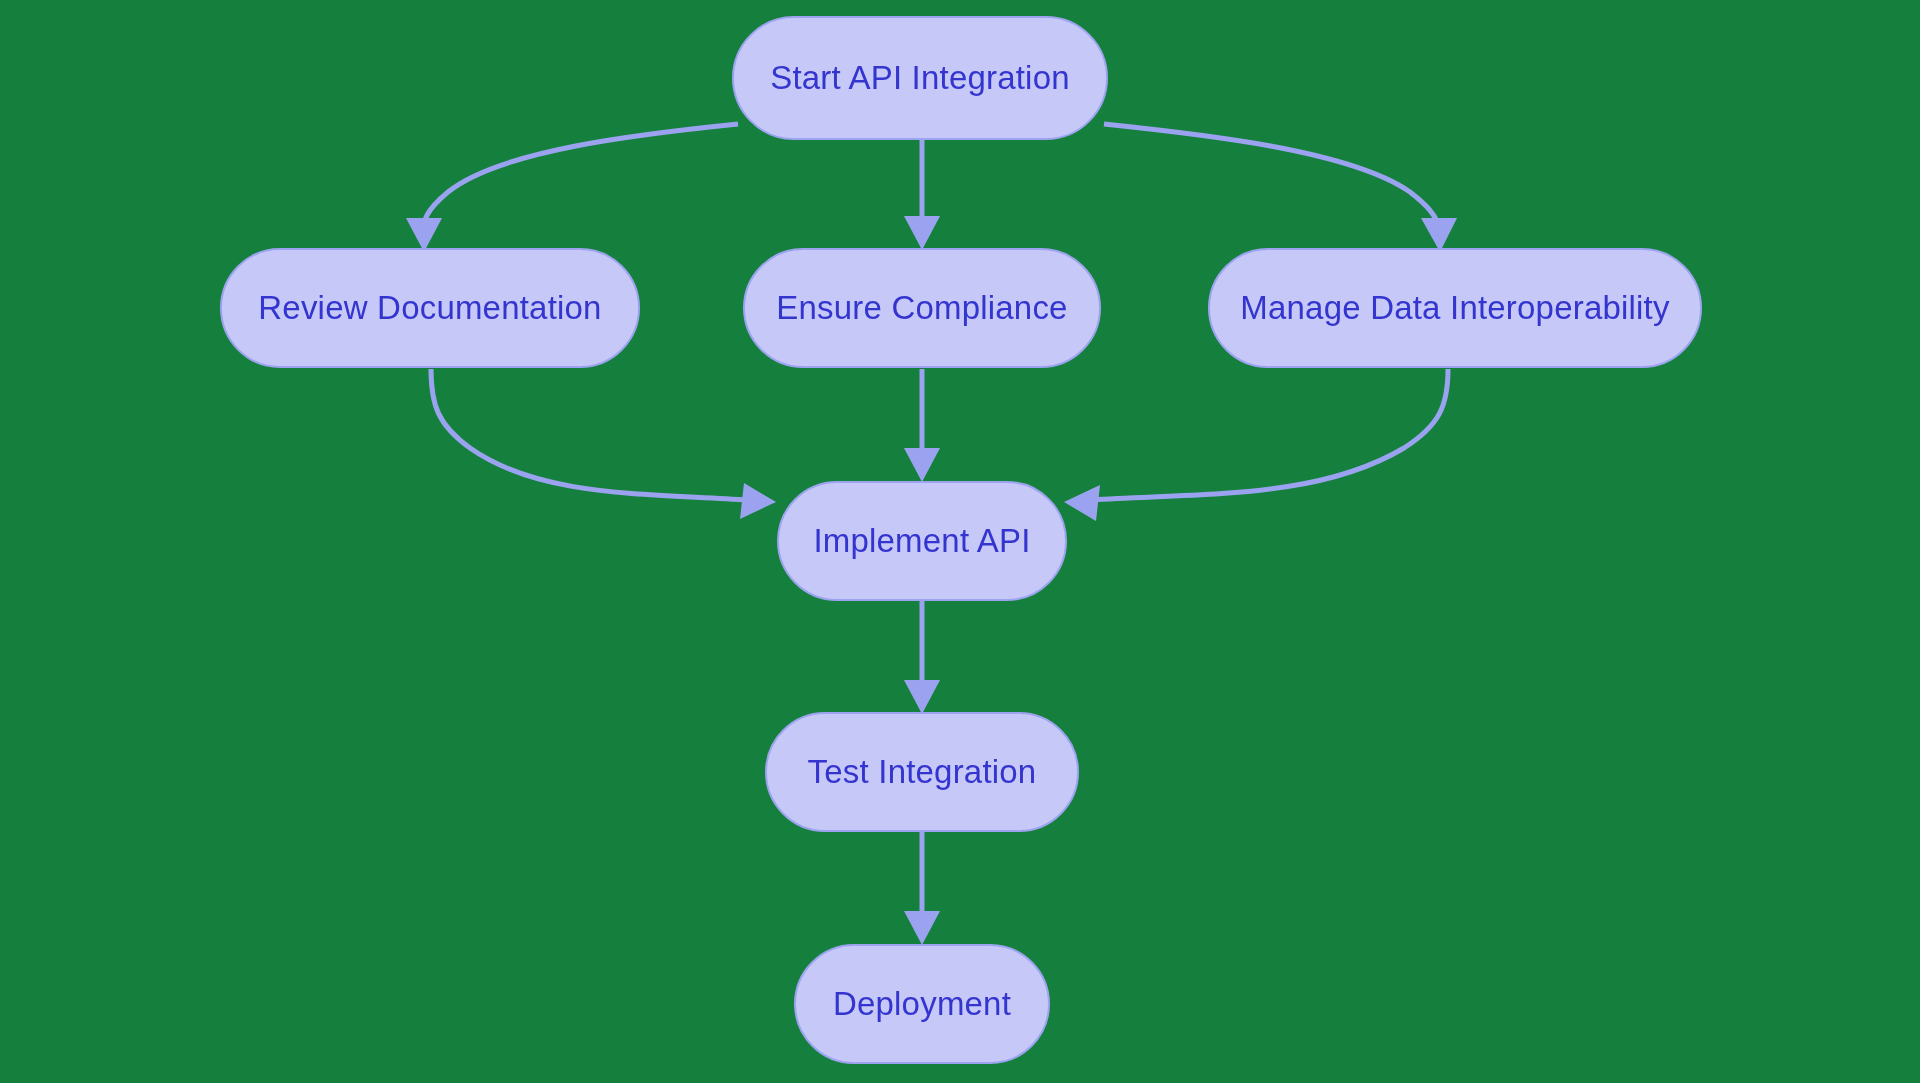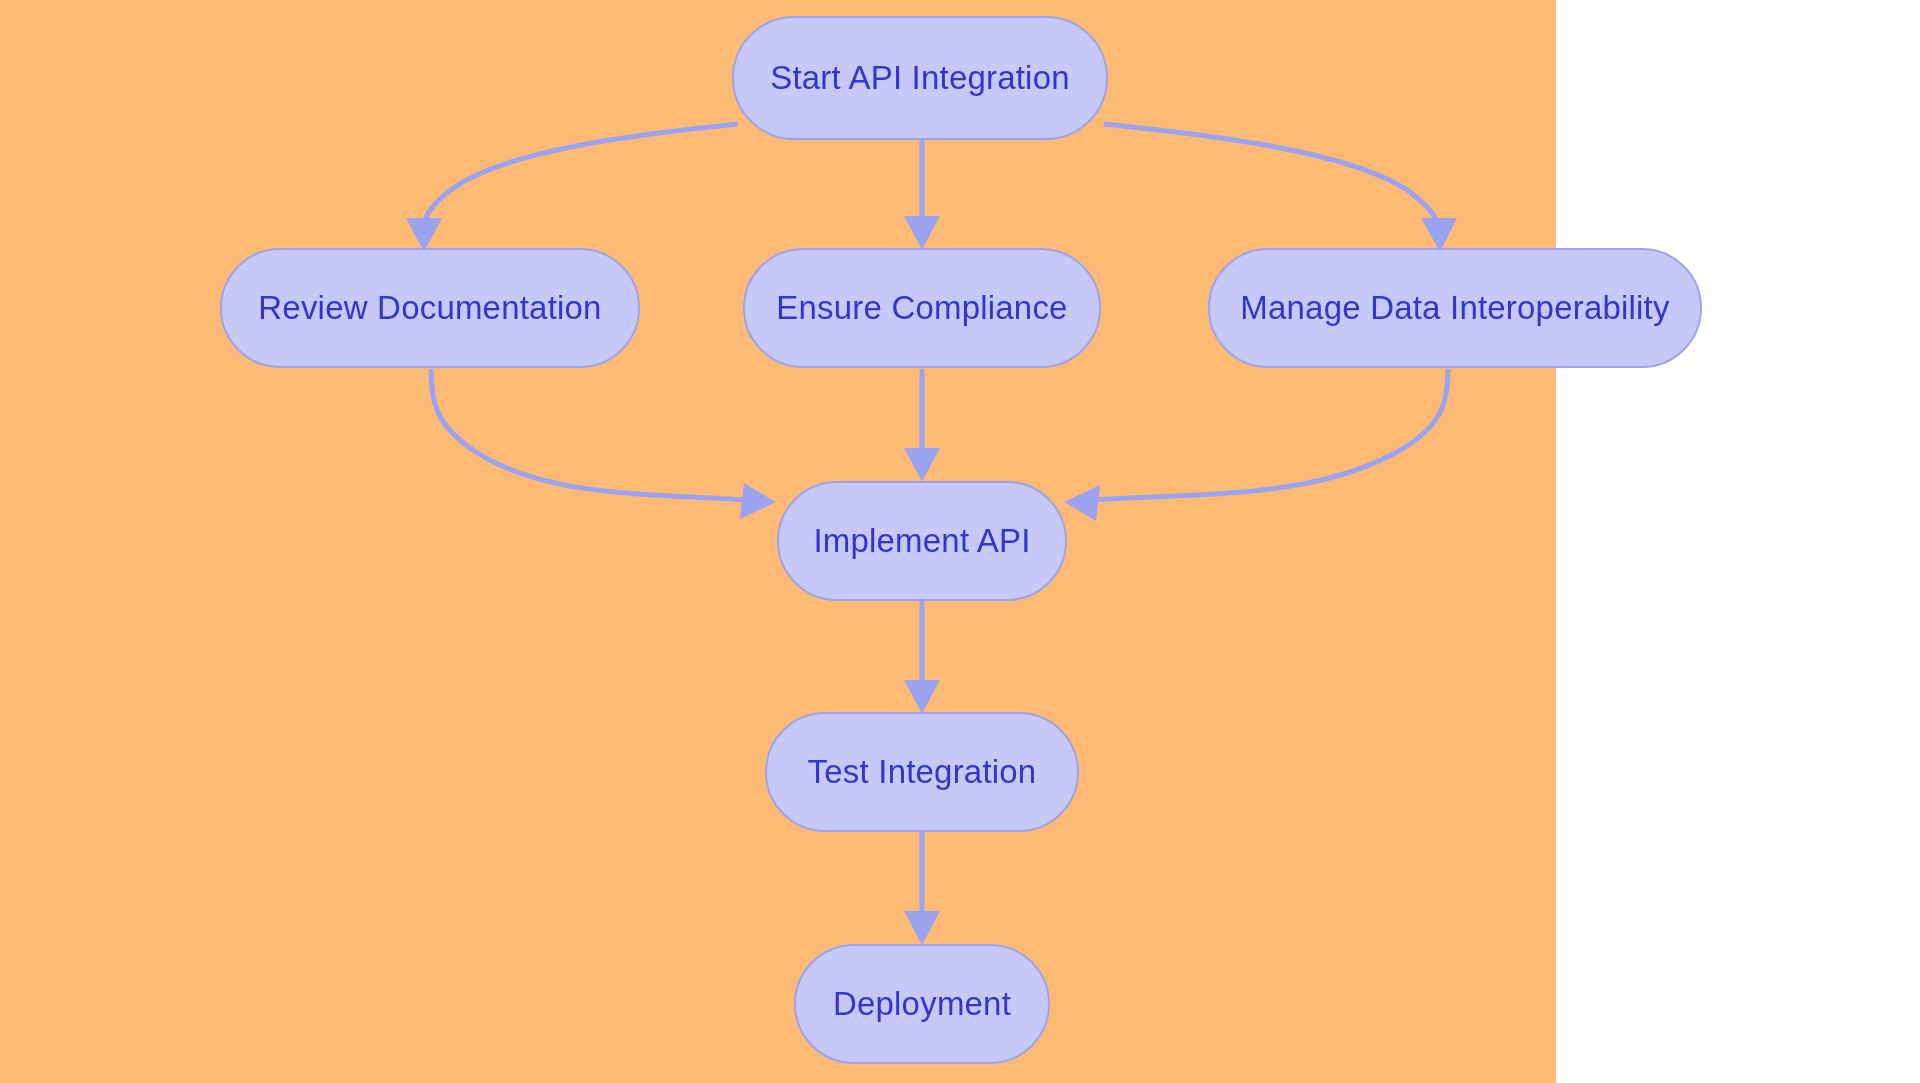--- a/index.html
+++ b/index.html
@@ -9,23 +9,23 @@
     background: #ffffff;
   }
   body {
     width: 1920px;
     height: 1083px;
     overflow: hidden;
     font-family: "Liberation Sans", "DejaVu Sans", sans-serif;
   }
   #flow-root {
     position: relative;
-    width: 1556px;
+    width: 1920px;
     height: 1083px;
-    background: #fdba74;
+    background: #15803d;
   }
   svg#flow-svg {
     position: absolute;
     top: 0;
     left: 0;
     width: 1920px;
     height: 1083px;
     display: block;
   }
   .node-shape {

